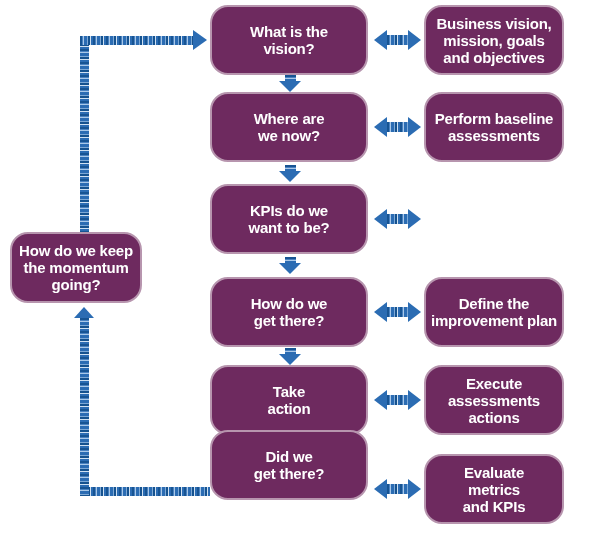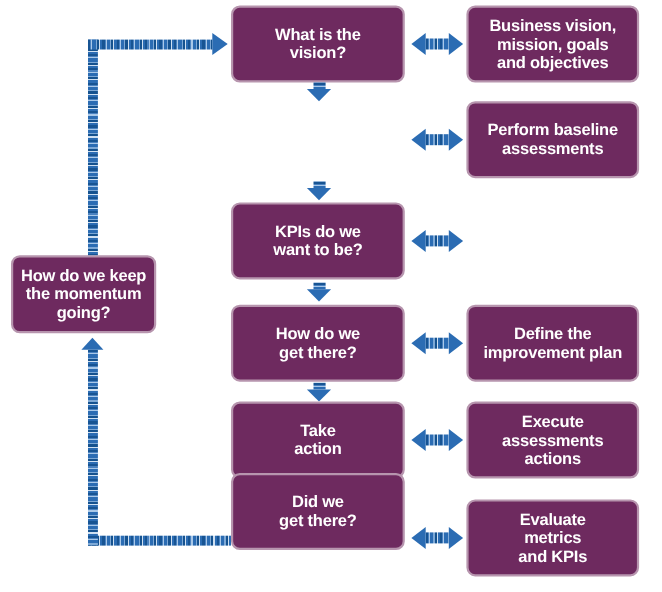--- a/index.html
+++ b/index.html
@@ -14,32 +14,32 @@
     width:602px;height:538px;
     background:#ffffff;
     font-family:"Liberation Sans","DejaVu Sans",sans-serif;
     overflow:hidden;
   }
   
   .box{
     position:absolute;
     background:var(--purple);
     border:2px solid var(--purple-rim);
-    border-radius:8px;
+    border-radius:18px;
     box-sizing:border-box;
     display:flex;align-items:center;justify-content:center;
     color:var(--white);
     font-weight:bold;
     font-size:15px;line-height:17px;
     letter-spacing:-0.2px;
     text-align:center;
     white-space:pre-line;
   }
   .mid-box{left:210px;width:158px;height:70px;}
-  .right-box{left:424px;width:157px;height:70px;}
+  .right-box{left:424px;width:140px;height:70px;}
   .left-box{left:10px;top:232px;width:132px;height:71px;}
 
   
   .stripe-h{
     background:repeating-linear-gradient(90deg,
       #175493 0px 2px,#4a82c0 2px 3px,#a9c8e8 3px 4px,
       #2b6cb3 4px 7px,#7ea9d6 7px 8px,#15528f 8px 10px,
       #cfe0f1 10px 11px,#2b6cb3 11px 13px);
   }
   .stripe-v{
@@ -121,20 +121,22 @@
   </div>
   <div class="box right-box" style="top:5px">Business vision,
 mission, goals
 and objectives</div>
 
   <div class="v-arrow" style="top:75px">
     <span class="shaft stripe-v"></span>
     <span class="head"></span>
   </div>
 
+  <div class="box mid-box" style="top:92px">Where are
+we now?</div>
   <div class="h2arrow" style="top:117px">
     <span class="head-left"></span>
     <span class="shaft stripe-h"></span>
     <span class="head-right"></span>
   </div>
   <div class="box right-box" style="top:92px">Perform baseline
 assessments</div>
 
   <div class="v-arrow" style="top:165px">
     <span class="shaft stripe-v"></span>

